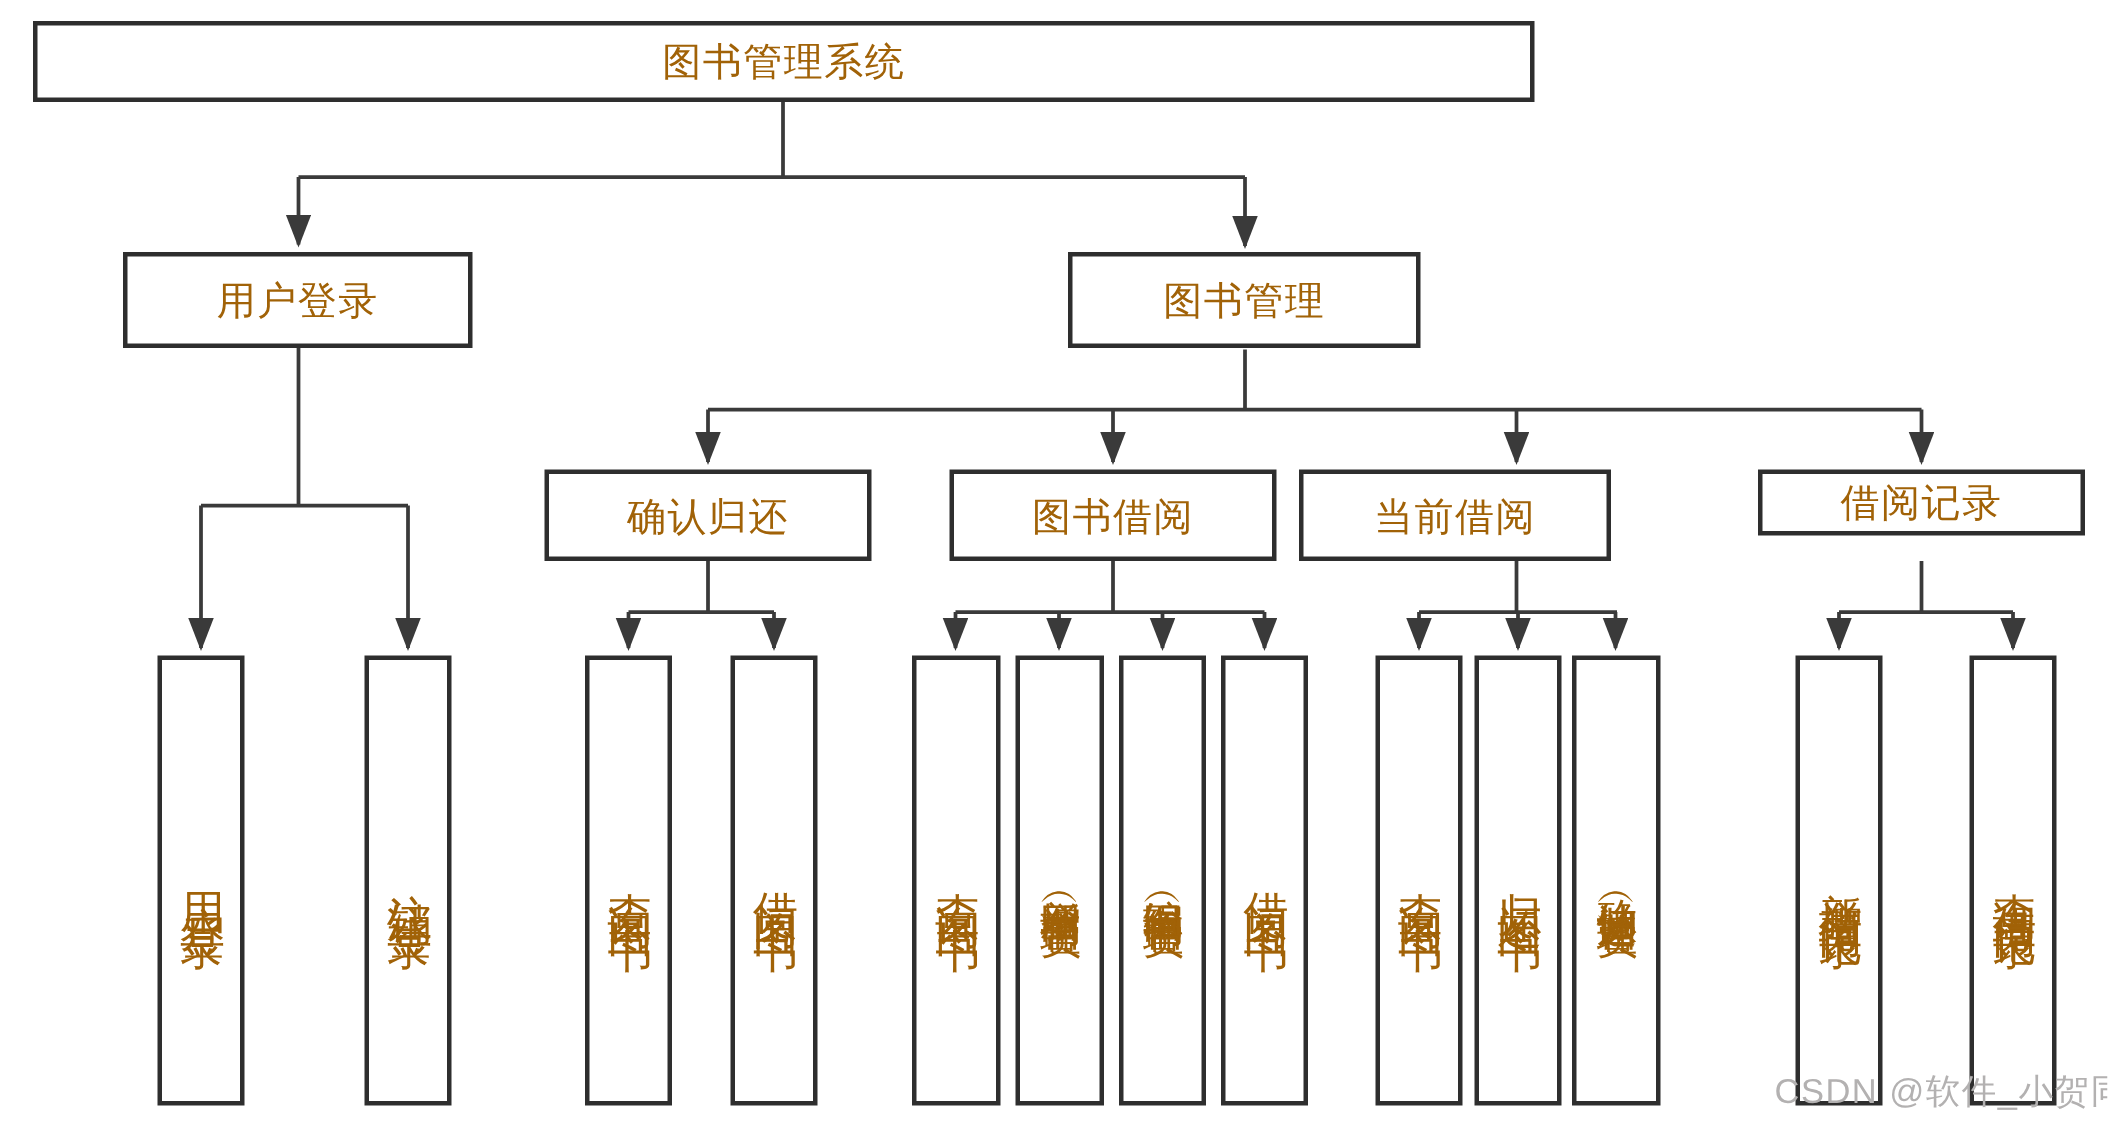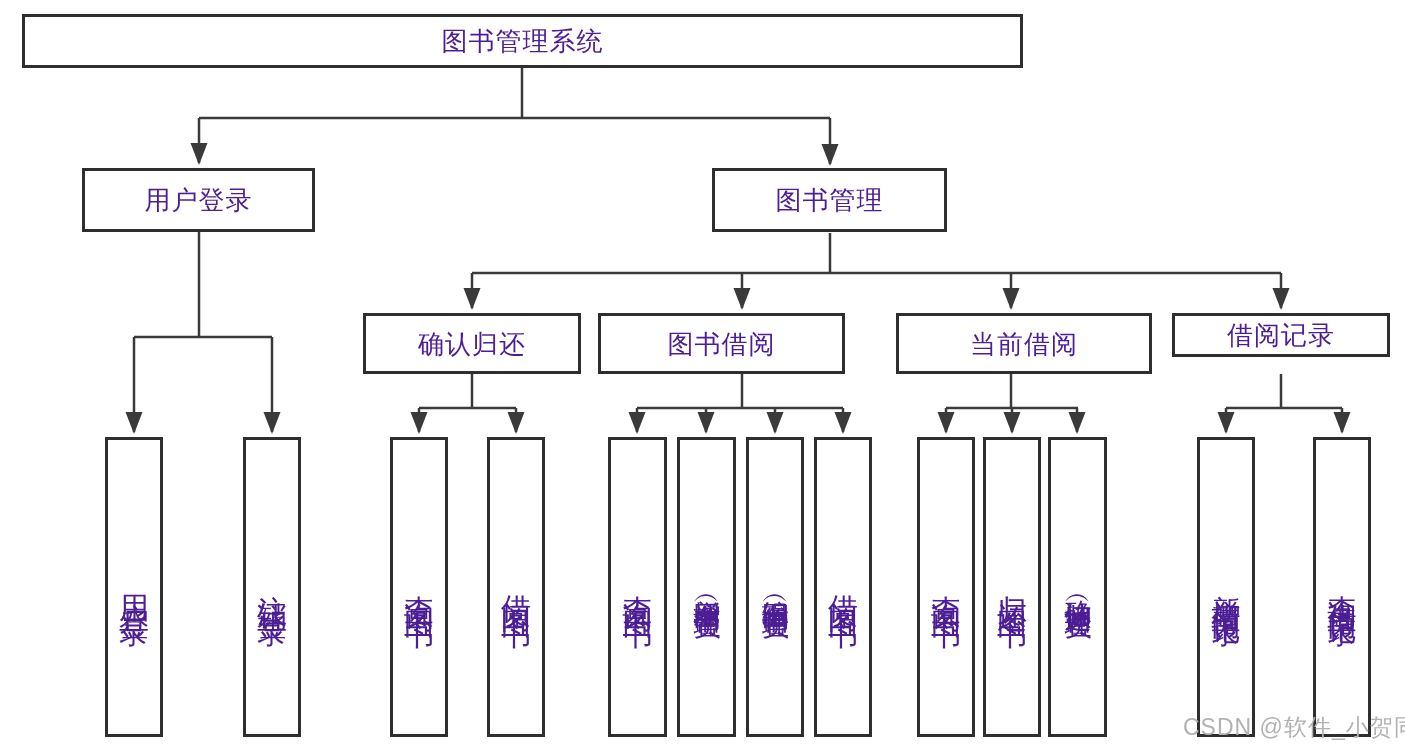--- a/index.html
+++ b/index.html
@@ -26,21 +26,21 @@
     position: absolute;
     box-sizing: border-box;
     background: #ffffff;
     border: 3px solid #2e2e2e;
     display: flex;
     align-items: center;
     justify-content: center;
     z-index: 2;
   }
   .box .lbl {
-    color: #4c1d95;
+    color: #a16207;
     font-size: 26px;
     letter-spacing: 1px;
     white-space: nowrap;
     line-height: 1;
   }
   .leaf .lbl {
     writing-mode: vertical-rl;
     text-orientation: mixed;
     font-size: 30px;
     letter-spacing: 8px;
@@ -127,24 +127,24 @@
   <div class="box" style="left:82px;top:168px;width:233px;height:64px">
     <span class="lbl">用户登录</span>
   </div>
   <div class="box" style="left:712px;top:168px;width:235px;height:64px">
     <span class="lbl">图书管理</span>
   </div>
 
   <div class="box" style="left:363px;top:313px;width:218px;height:61px">
     <span class="lbl">确认归还</span>
   </div>
-  <div class="box" style="left:598px;top:313px;width:247px;height:61px">
+  <div class="box" style="left:633px;top:313px;width:218px;height:61px">
     <span class="lbl">图书借阅</span>
   </div>
-  <div class="box" style="left:896px;top:313px;width:256px;height:61px">
+  <div class="box" style="left:866px;top:313px;width:208px;height:61px">
     <span class="lbl">当前借阅</span>
   </div>
   <div class="box" style="left:1172px;top:313px;width:218px;height:44px">
     <span class="lbl">借阅记录</span>
   </div>
 
   <div class="box leaf" style="left:105px;top:437px;width:58px;height:300px">
     <span class="lbl">用户登录</span>
   </div>
   <div class="box leaf" style="left:243px;top:437px;width:58px;height:300px">

